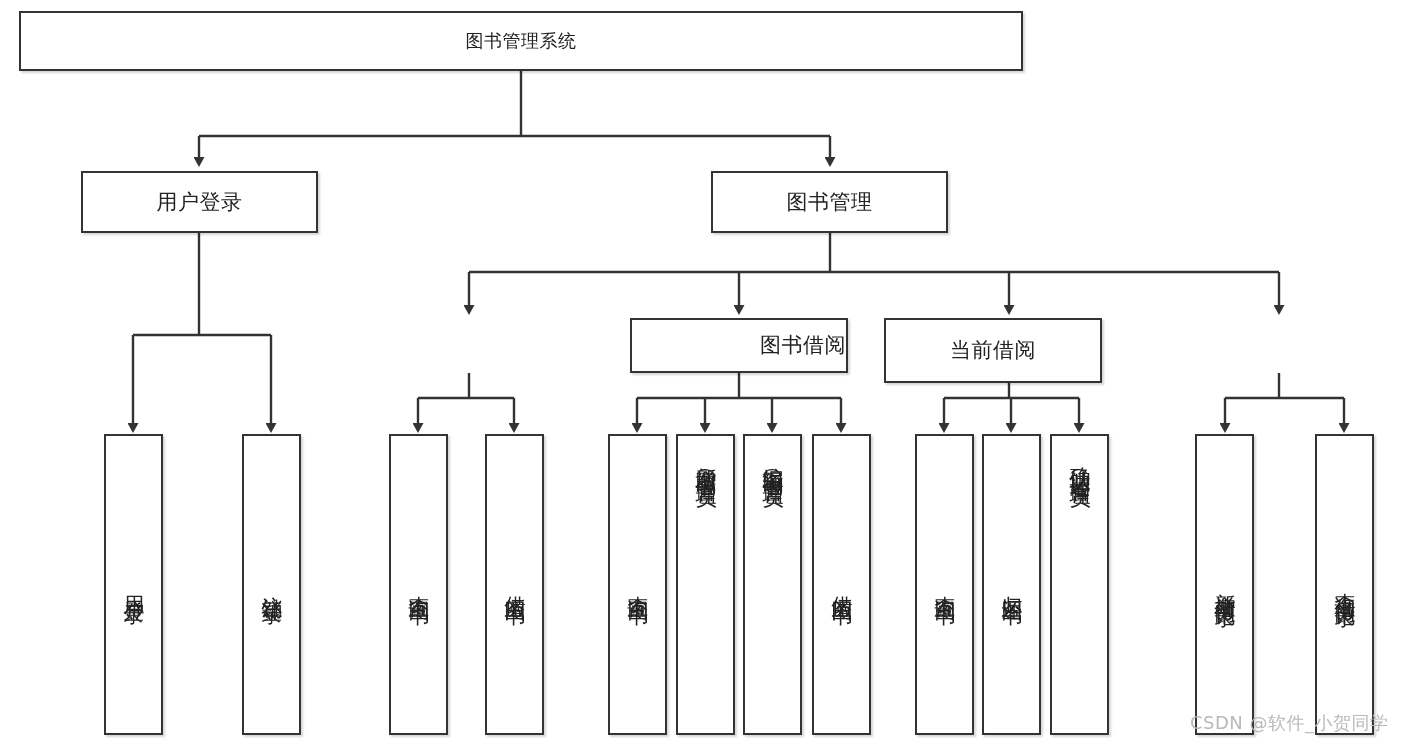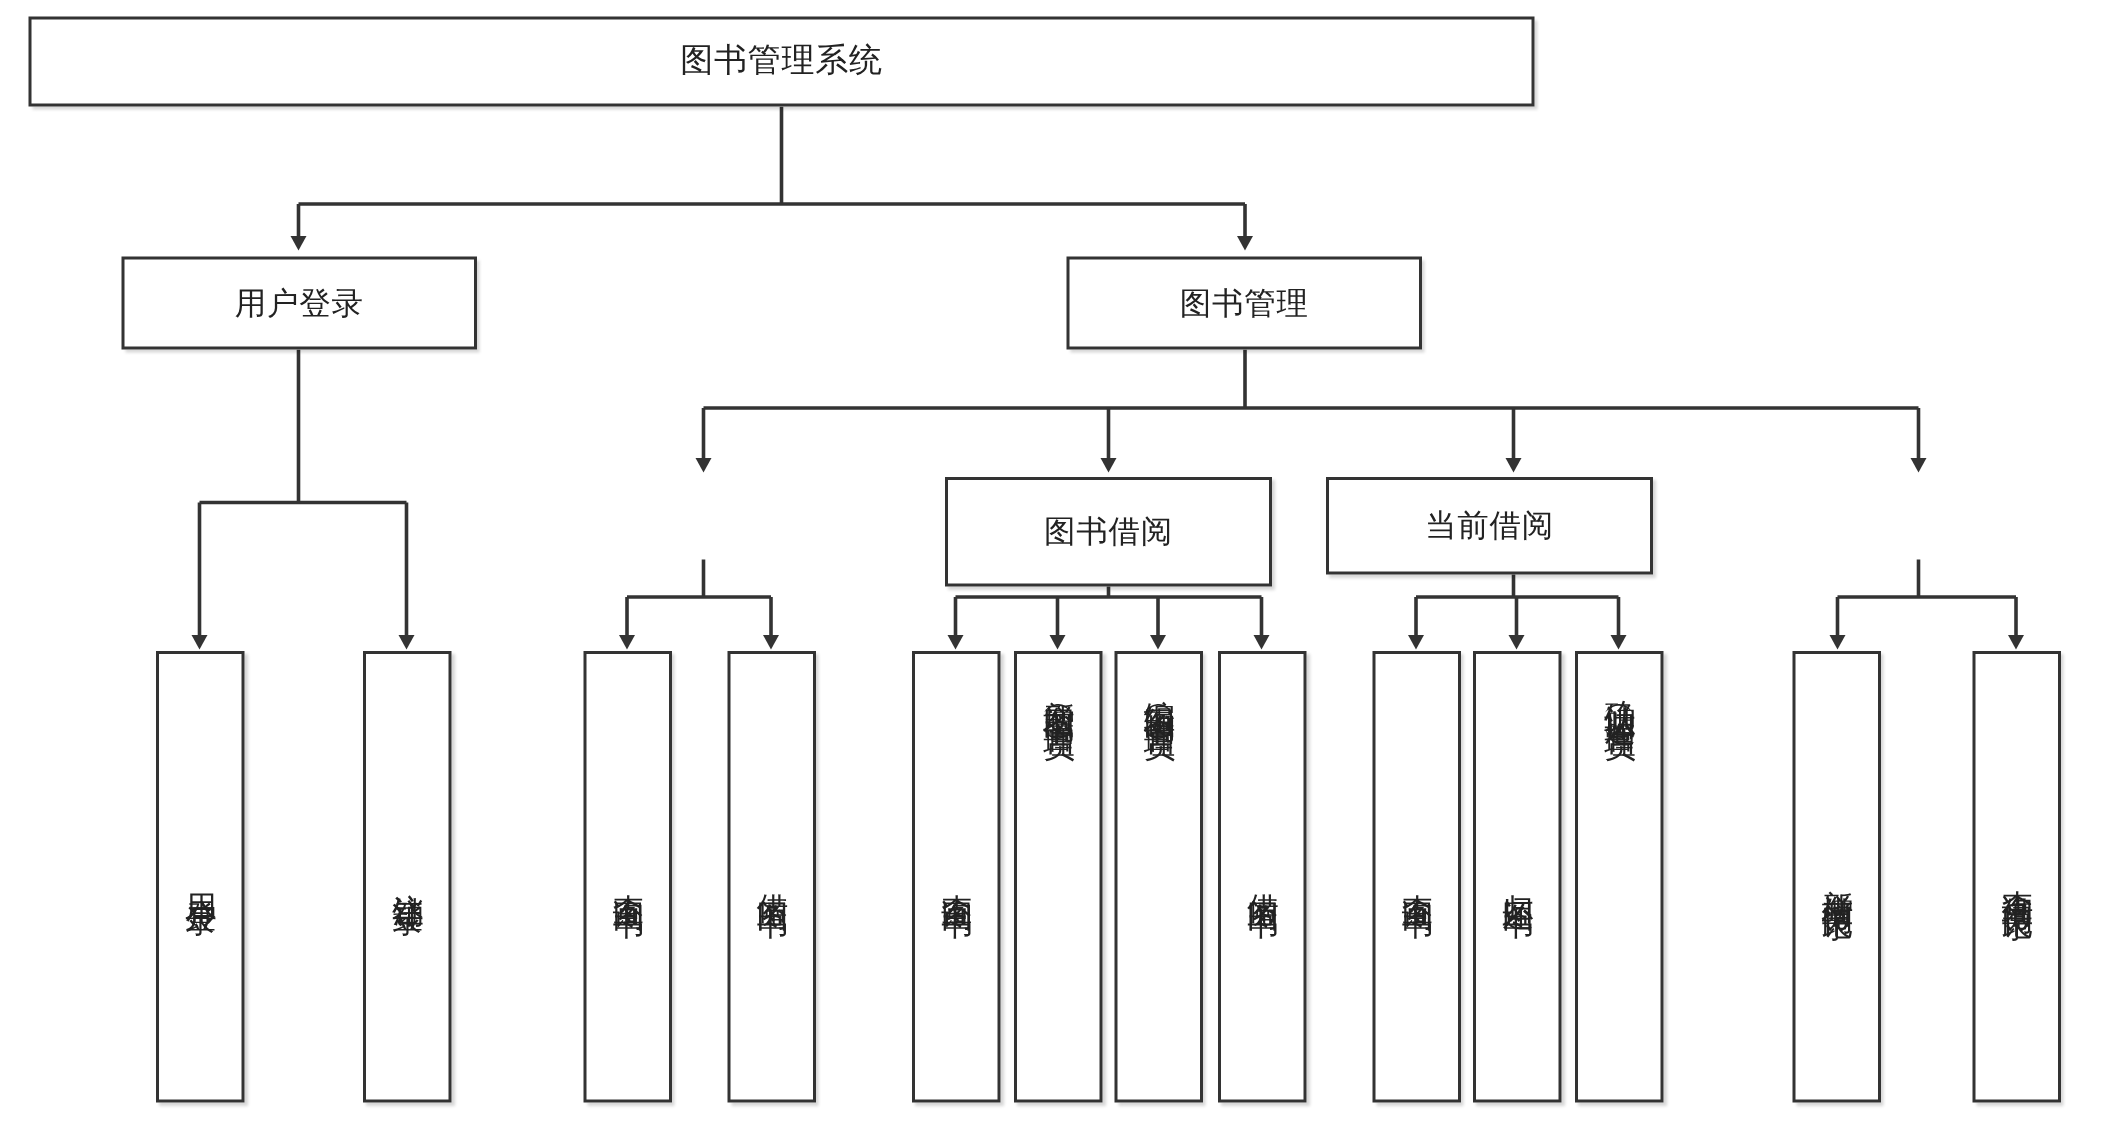--- a/index.html
+++ b/index.html
@@ -43,21 +43,21 @@
     line-height: 1.18;
     letter-spacing: 0.5px;
     color: #222222;
   }
   
   .node.horiz .node-label {
     writing-mode: horizontal-tb;
     font-size: 21px;
   }
   .node.root .node-label {
-    font-size: 22px;
+    font-size: 18px;
   }
   
   .node.vert {
     align-items: flex-start;
     justify-content: center;
     padding-top: 14px;
   }
   .node.vert .node-label {
     writing-mode: vertical-rl;
     text-orientation: upright;
@@ -140,21 +140,21 @@
 
   <div class="node horiz" style="left:81px; top:171px; width:237px; height:62px;">
     <span class="node-label">用户登录</span>
   </div>
 
   <div class="node horiz" style="left:711px; top:171px; width:237px; height:62px;">
     <span class="node-label">图书管理</span>
   </div>
 
 
-  <div class="node horiz" style="left:630px; top:318px; width:218px; height:73px;">
+  <div class="node horiz" style="left:630px; top:318px; width:218px; height:55px;justify-content:flex-end;">
     <span class="node-label">图书借阅</span>
   </div>
 
   <div class="node horiz" style="left:884px; top:318px; width:218px; height:65px;justify-content:center;">
     <span class="node-label">当前借阅</span>
   </div>
 
 
   <div class="node vert center-text" style="left:104px; top:434px; width:59px; height:301px;">
     <span class="node-label">用户登录</span>
@@ -193,14 +193,15 @@
     <span class="node-label">确认归还（管理员）</span>
   </div>
 
   <div class="node vert center-text" style="left:1195px; top:434px; width:59px; height:301px;">
     <span class="node-label">新增借阅记录</span>
   </div>
   <div class="node vert center-text" style="left:1315px; top:434px; width:59px; height:301px;">
     <span class="node-label">查询借阅记录</span>
   </div>
 
+  <div id="watermark">CSDN @软件_小贺同学</div>
 
 </div>
 
 </body></html>

